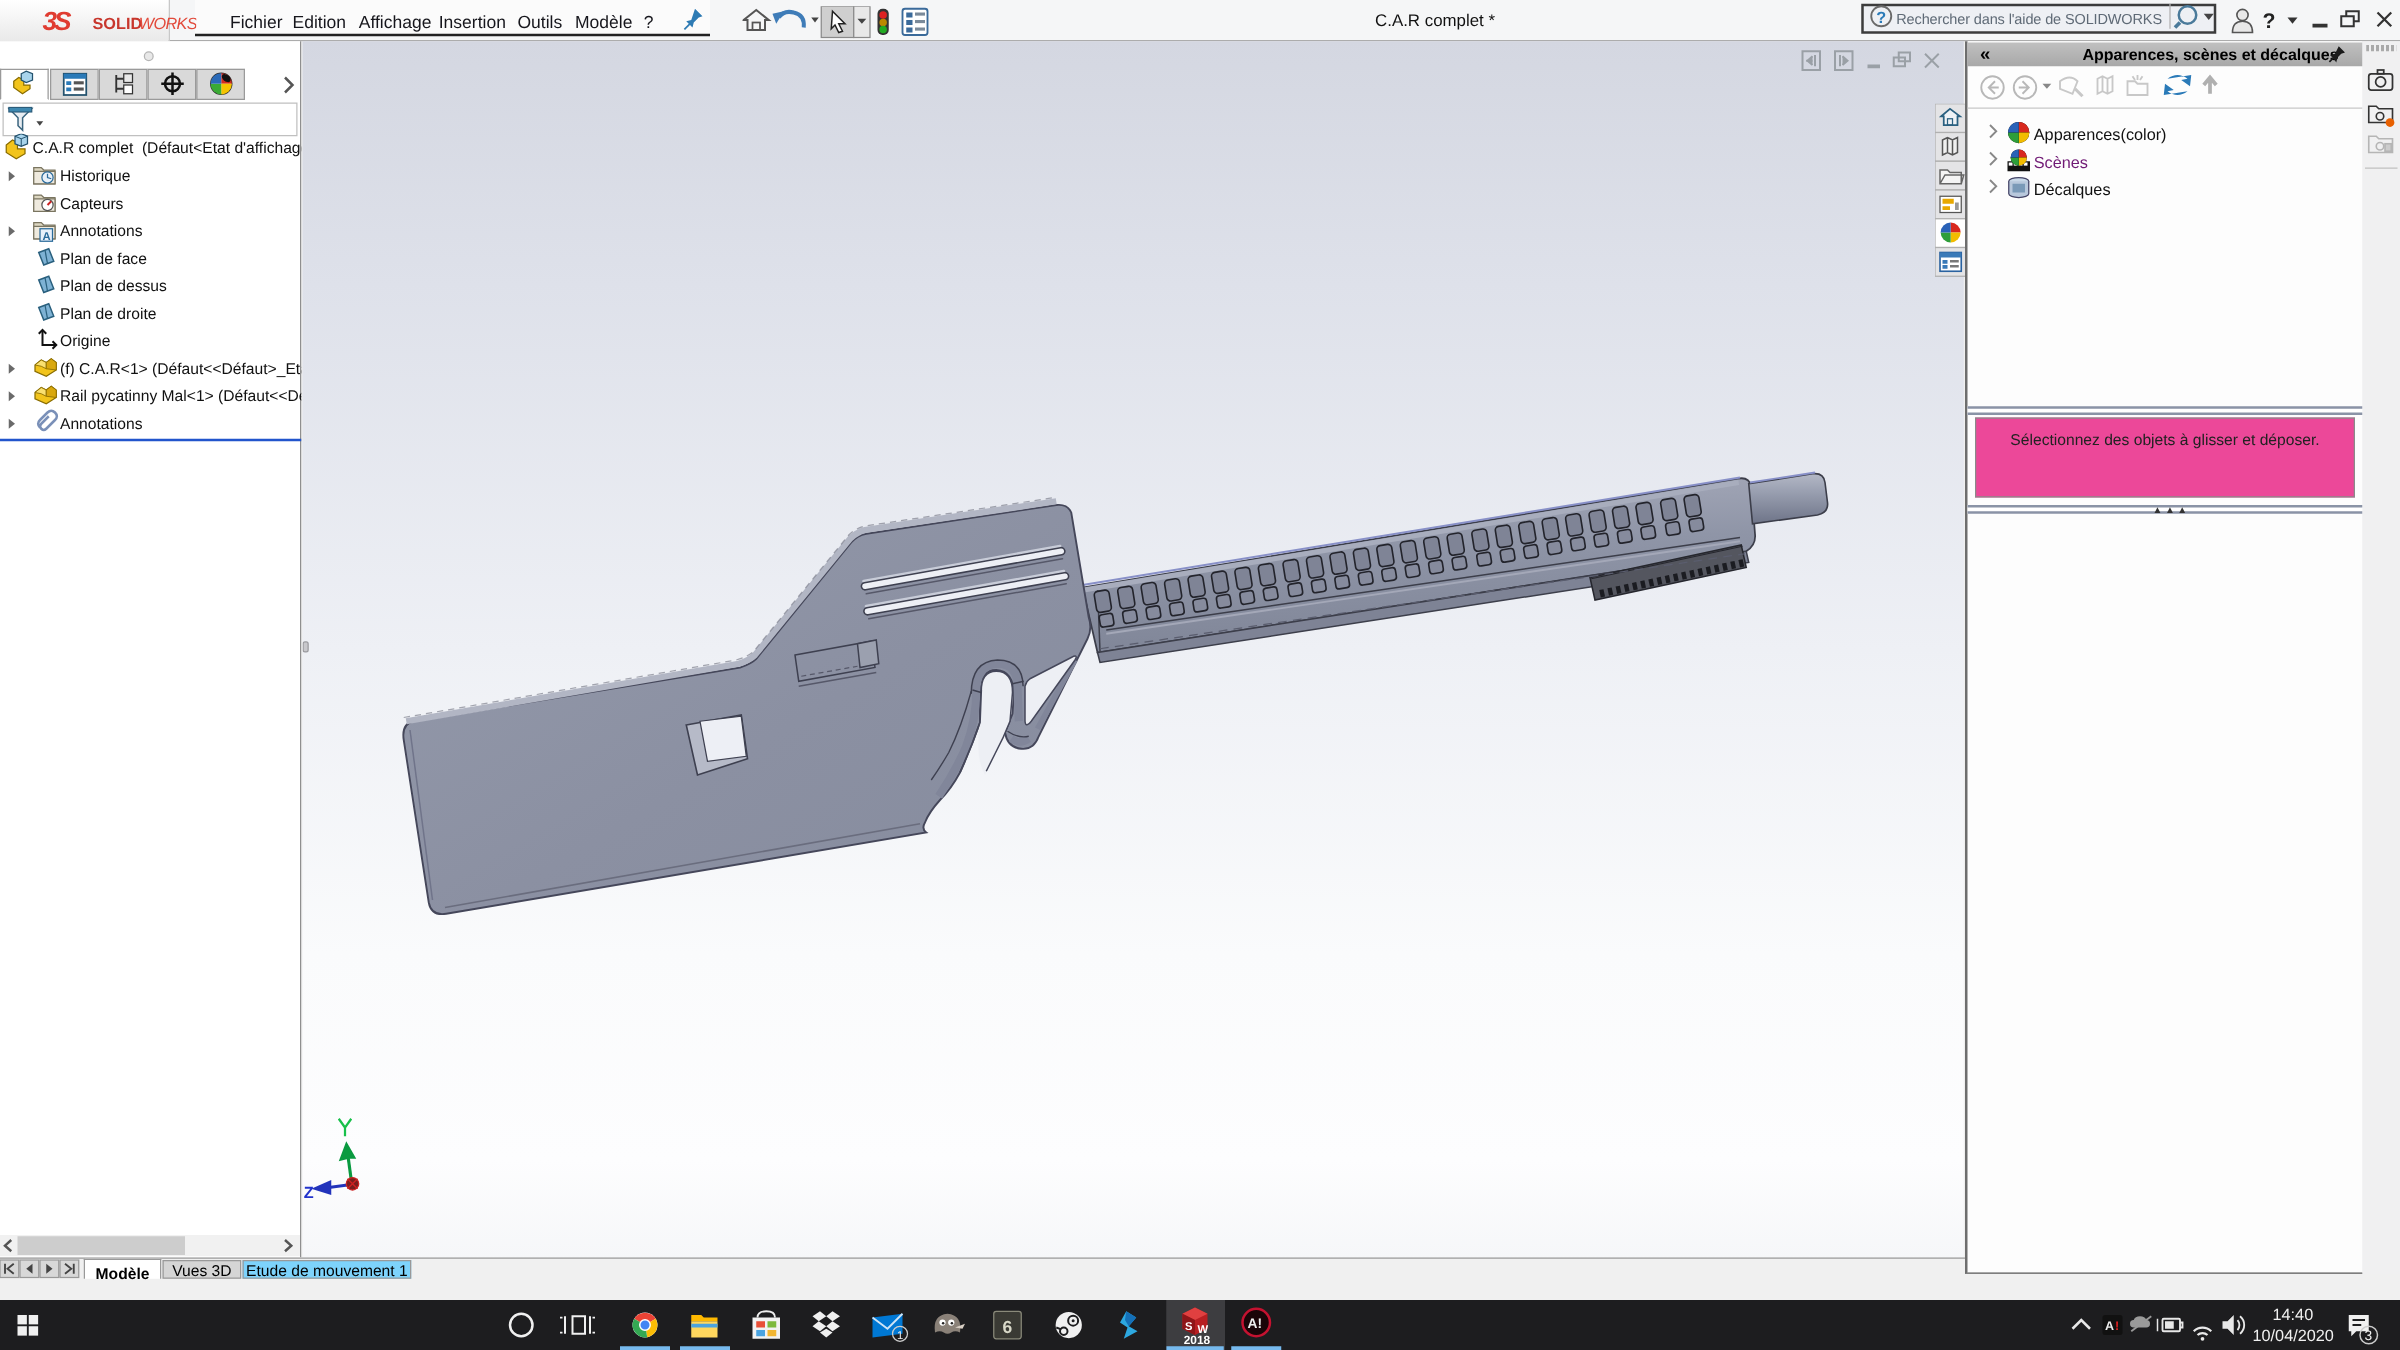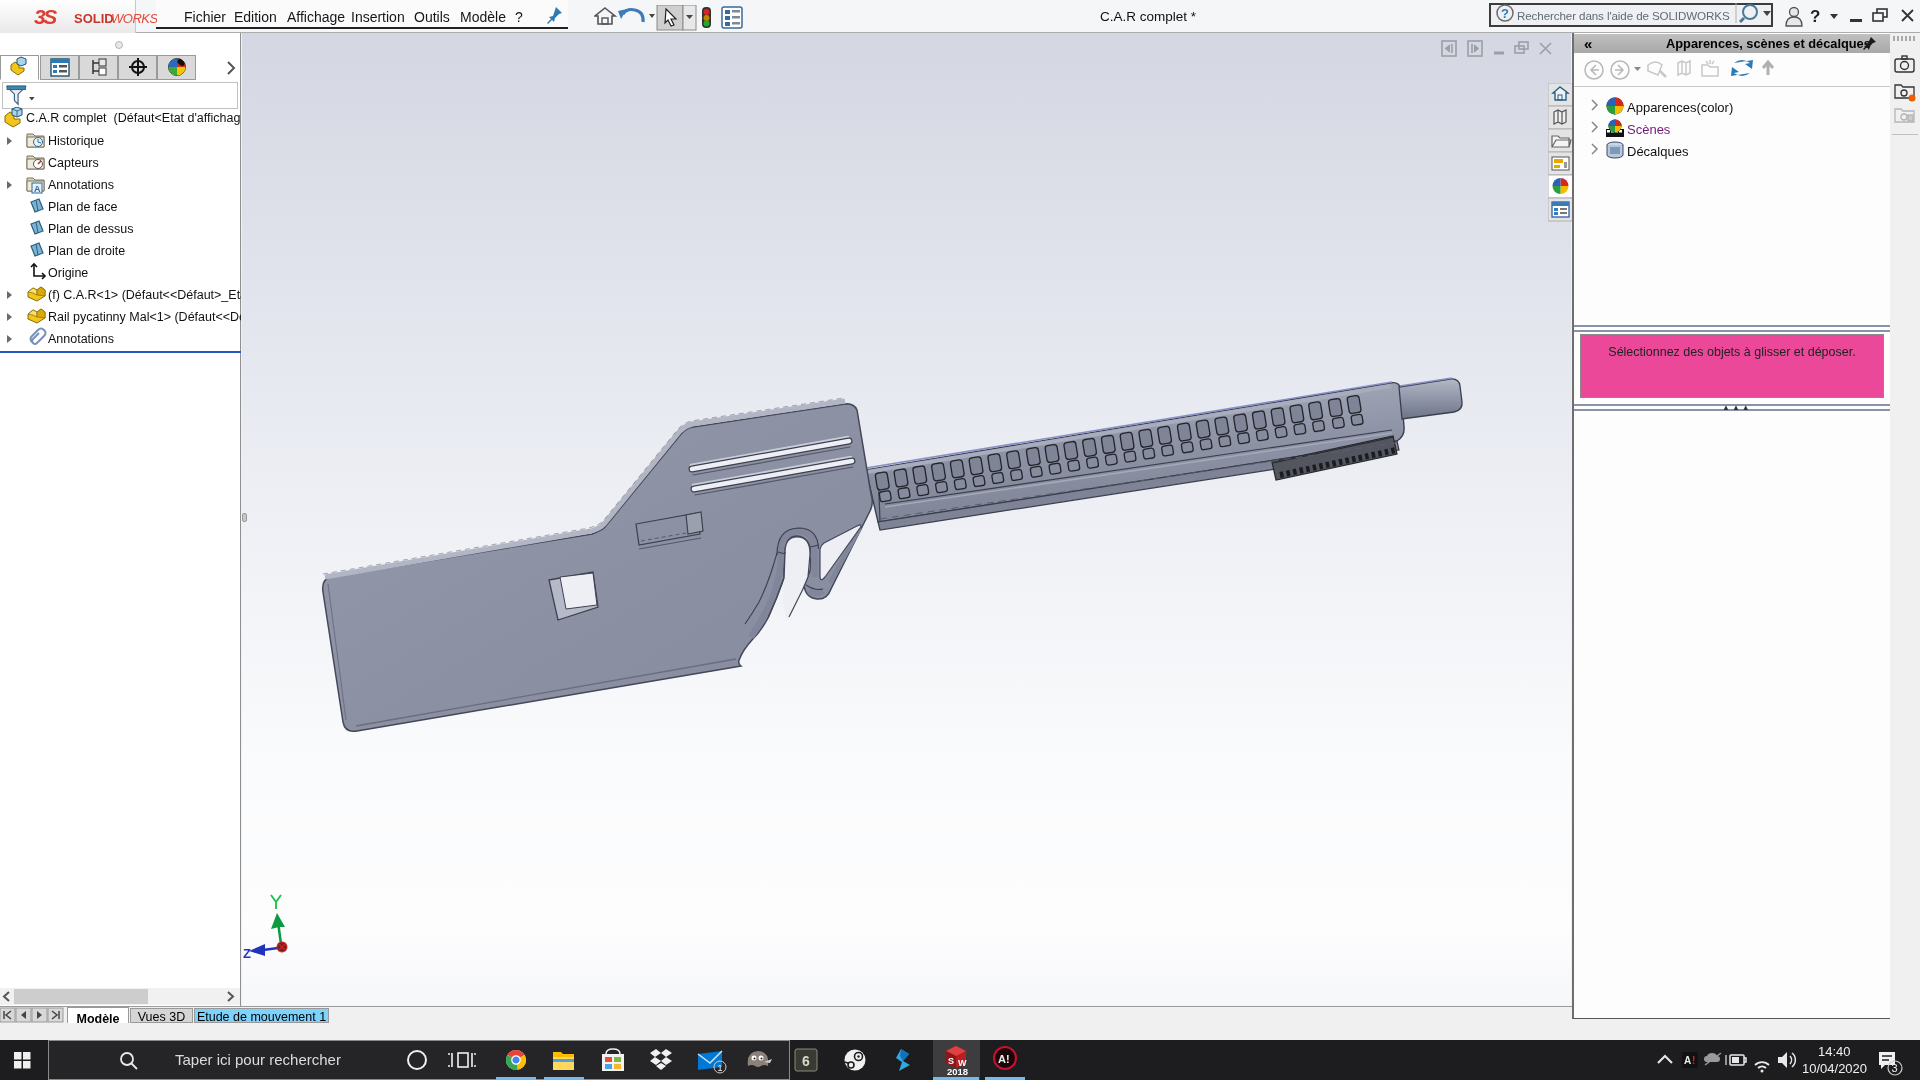--- a/index.html
+++ b/index.html
@@ -556,27 +556,20 @@
   </div>
   <div id="taskbar" class="abs"></div>
   <svg class="abs" style="left:0;top:1040px" width="48" height="40" viewBox="0 0 48 40">
     <g fill="#f0f0f0">
         <rect x="14" y="12" width="7.5" height="7.5"></rect>
         <rect x="23" y="12" width="7.5" height="7.5"></rect>
         <rect x="14" y="21" width="7.5" height="7.5"></rect>
         <rect x="23" y="21" width="7.5" height="7.5"></rect>
       </g>
   </svg>
-  <div id="tsearch" class="abs">
-    <svg class="abs" style="left:70px;top:10px" width="20" height="20" viewBox="0 0 20 20">
-      <circle cx="8" cy="8" r="6" fill="none" stroke="#e8e8e8" stroke-width="1.8"></circle>
-      <line x1="12.5" y1="12.5" x2="18" y2="18" stroke="#e8e8e8" stroke-width="1.8"></line>
-    </svg>
-    <div class="abs" style="left:126px;top:10px">Taper ici pour rechercher</div>
-  </div>
   <svg class="abs" style="left:390px;top:1040px" width="600" height="40" viewBox="0 0 600 40">
 
     <circle cx="27" cy="20" r="9" fill="none" stroke="#f0f0f0" stroke-width="2"></circle>
     <g stroke="#f0f0f0" stroke-width="1.6" fill="none">
       <rect x="68" y="13" width="10" height="14"></rect>
       <path d="M82,13 L82,27 M62,13 L62,27"></path>
       <path d="M84,14 L86,14 M84,26 L86,26 M58,14 L60,14 M58,26 L60,26" stroke-width="1.4"></path>
     </g>
     <g transform="translate(126,20)">
       <circle cx="0" cy="0" r="10" fill="#fff"></circle>

